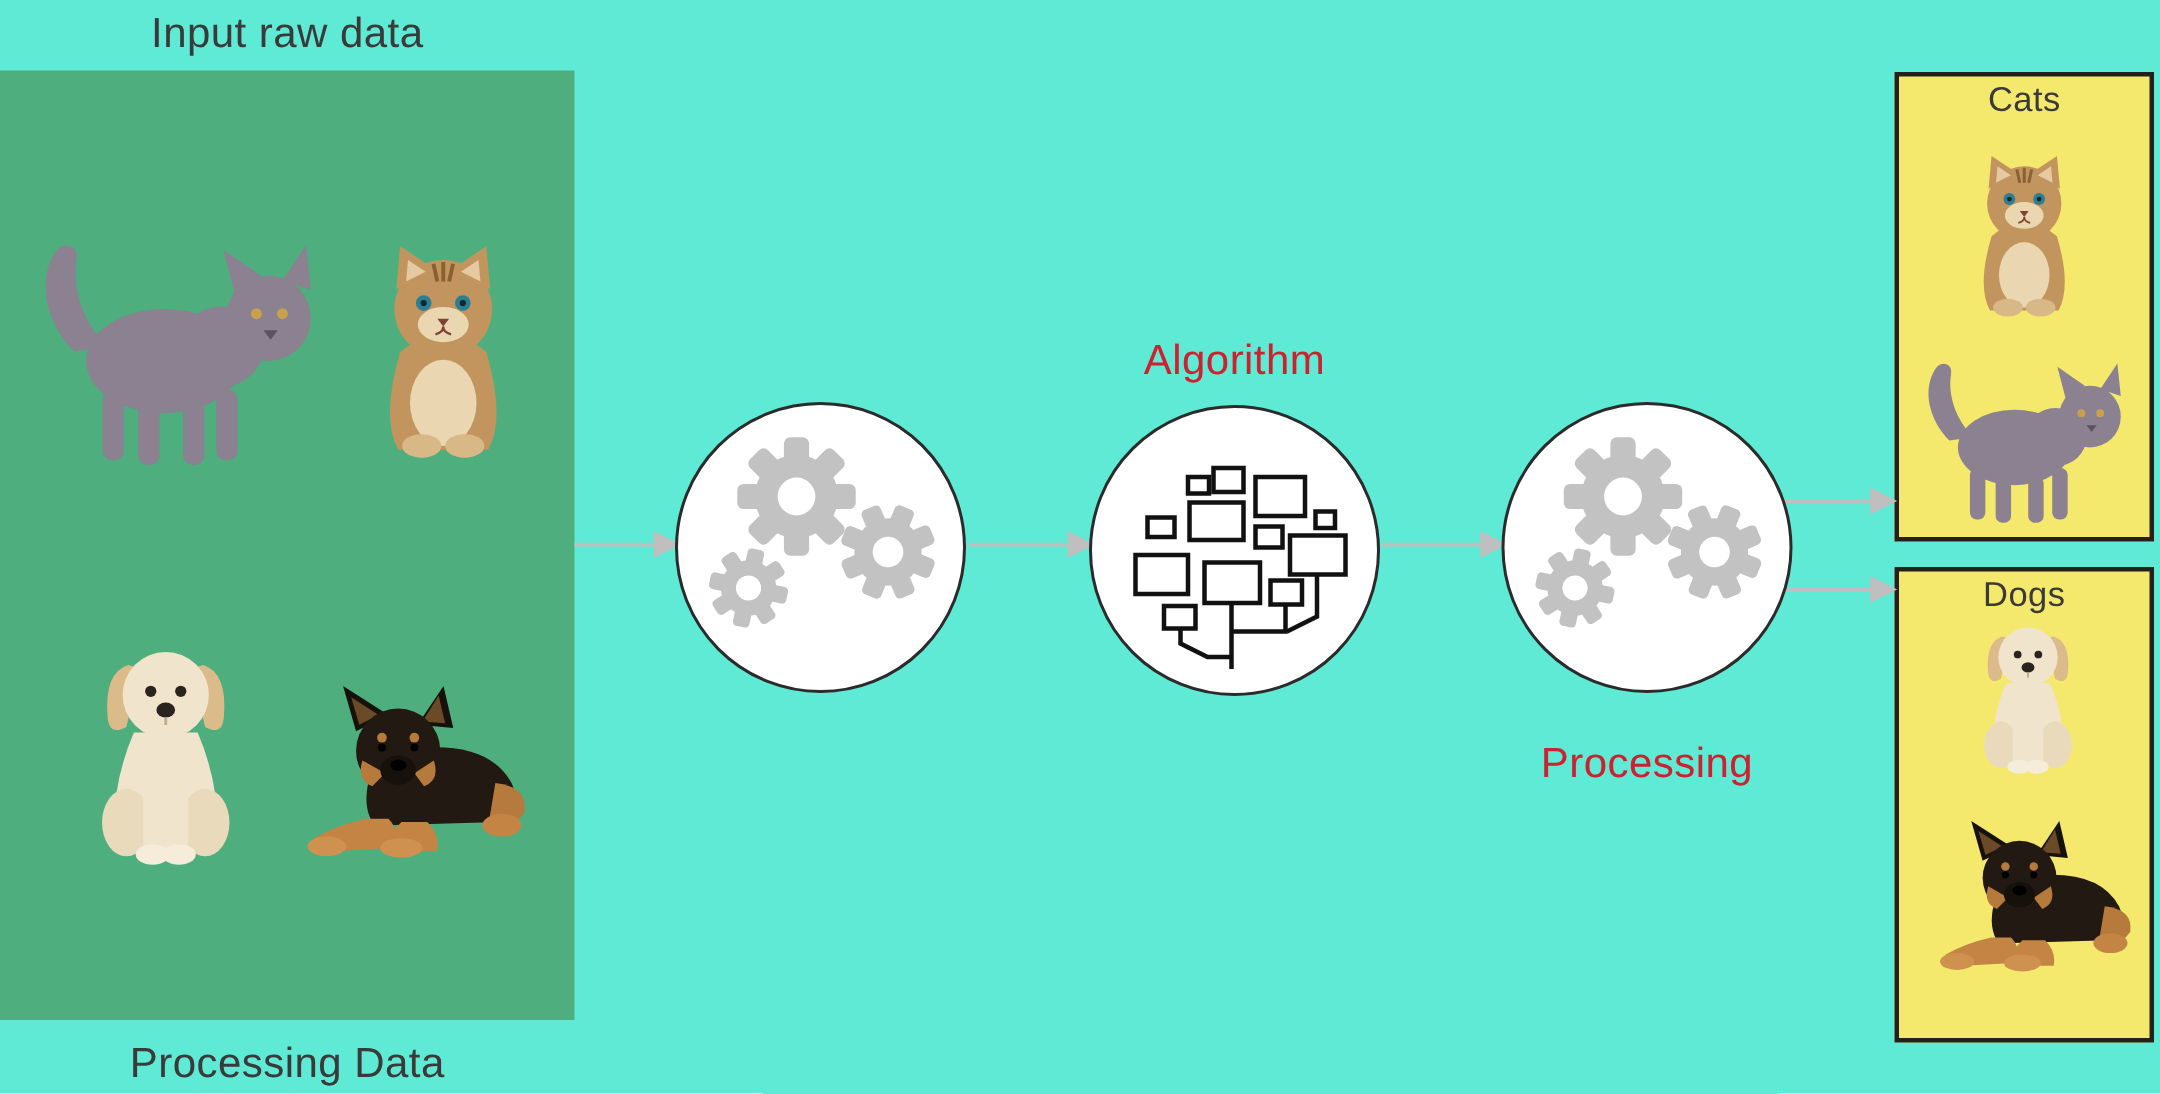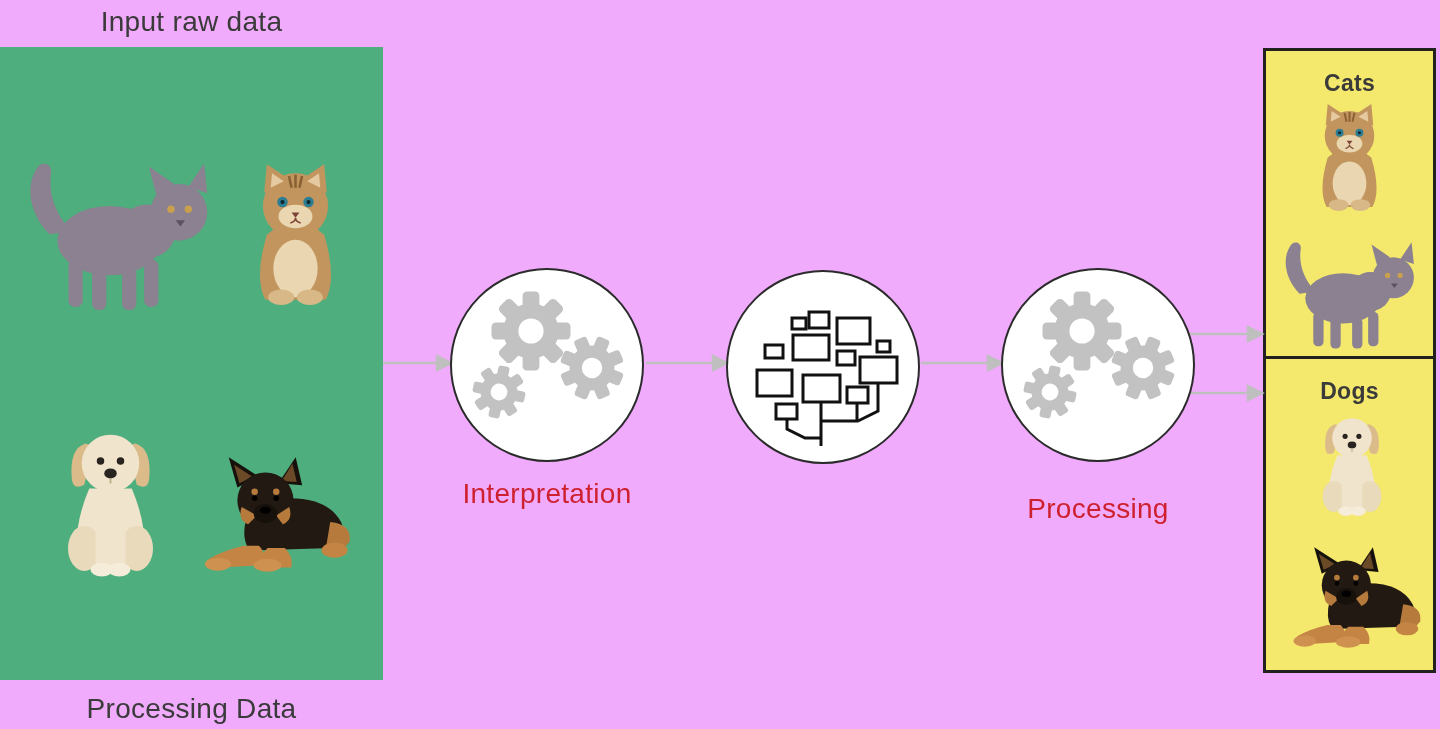--- a/index.html
+++ b/index.html
@@ -1,34 +1,34 @@
 <!DOCTYPE html>
 <html style="--input_green: #4fae7d; --output_yellow: #f4e96d; --label_red: #ce2130; --gear_gray: #c2c2c2; --arrow_gray: #bfbfbf; --text_dark: #3a3a3a; --outline_dark: #2b2b2b;"><head>
 <meta charset="utf-8">
 <style>
   html,body{margin:0;padding:0;background:#fff;}
   #stage{
-    position:relative;width:1440px;height:729px;background:#f0abfc;overflow:hidden;
+    position:relative;width:1440px;height:729px;background:#5eead4;overflow:hidden;
     font-family:"Liberation Sans","DejaVu Sans",sans-serif;
   }
   
   .panel-green{
     position:absolute;left:0;top:47px;width:383px;height:633px;
     background:var(--input_green,#4fae7d);
   }
   .panel-yellow{
     position:absolute;left:1263px;width:173px;box-sizing:border-box;
     background:var(--output_yellow,#f4e96d);
     border:3px solid #23211f;
   }
   #cats-panel{top:48px;height:313px;}
-  #dogs-panel{top:356px;height:317px;}
+  #dogs-panel{top:378px;height:317px;}
   .panel-label{
     text-align:center;font-size:23px;letter-spacing:.3px;
-    color:var(--text_dark,#3a3a3a);margin-top:19px;font-weight:bold;
+    color:var(--text_dark,#3a3a3a);margin-top:2px;
   }
   
   .title-dark{
     position:absolute;text-align:center;font-size:28px;letter-spacing:.3px;
     color:var(--text_dark,#3a3a3a);
   }
   #input-title{left:0;top:6px;width:383px;}
   #input-caption{left:0;top:693px;width:383px;}
   .label-red{
     position:absolute;width:300px;text-align:center;font-size:28px;
@@ -198,22 +198,22 @@
 
   <div class="title-dark" id="input-caption">Processing Data</div>
 
   <div class="circle" id="circle-interpretation">
     <svg width="194" height="194" viewBox="0 0 194 194" fill="var(--gear_gray,#c2c2c2)">
       <use href="#sym-gear" x="37" y="19" width="84" height="84"></use>
       <use href="#sym-gear" x="106" y="64" width="68" height="68" transform="rotate(22 140 98)"></use>
       <use href="#sym-gear" x="19" y="94" width="56" height="56" transform="rotate(12 47 122)"></use>
     </svg>
   </div>
-  <div class="label-red" id="label-interpretation">Interpretation</div>
-
+
+  <div class="label-red" id="label-algorithm">Algorithm</div>
   <div class="circle" id="circle-algorithm">
     <svg id="flowchart-icon" width="152" height="152" viewBox="0 0 152 152">
       <g fill="none" stroke="#111111" stroke-width="3">
         <polyline points="72,104 72,148"></polyline>
         <polyline points="38,121 38,131 56,140 72,140"></polyline>
         <polyline points="108,105 108,123 73,123"></polyline>
         <polyline points="129,85 129,113 109,123"></polyline>
       </g>
       <g fill="#ffffff" stroke="#111111" stroke-width="3">
         <rect x="43" y="20" width="14" height="11"></rect>

